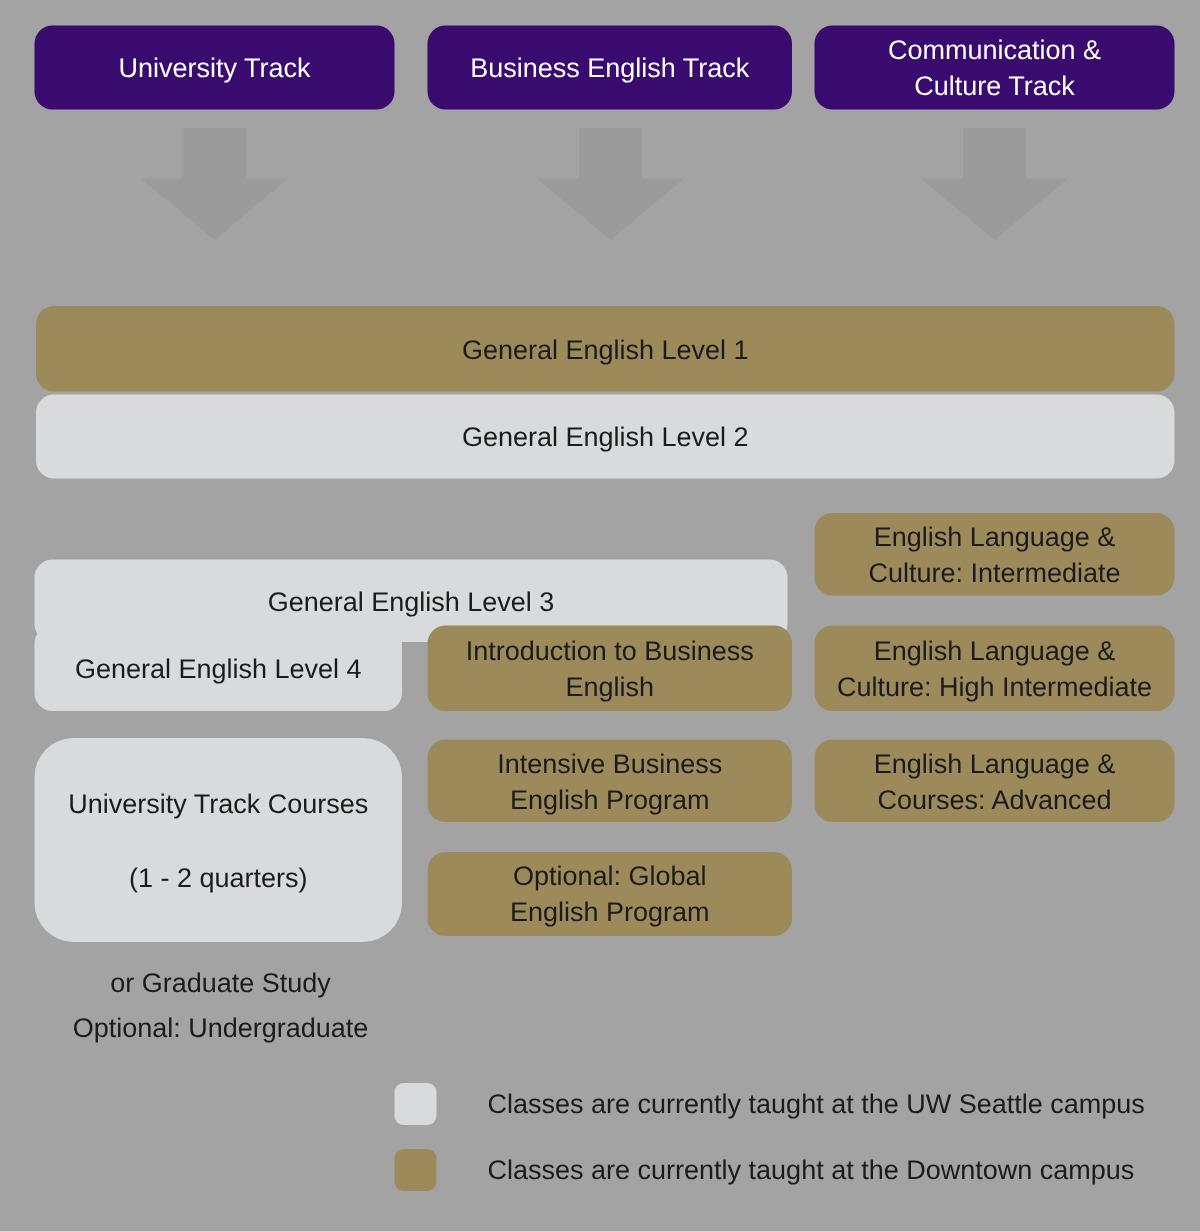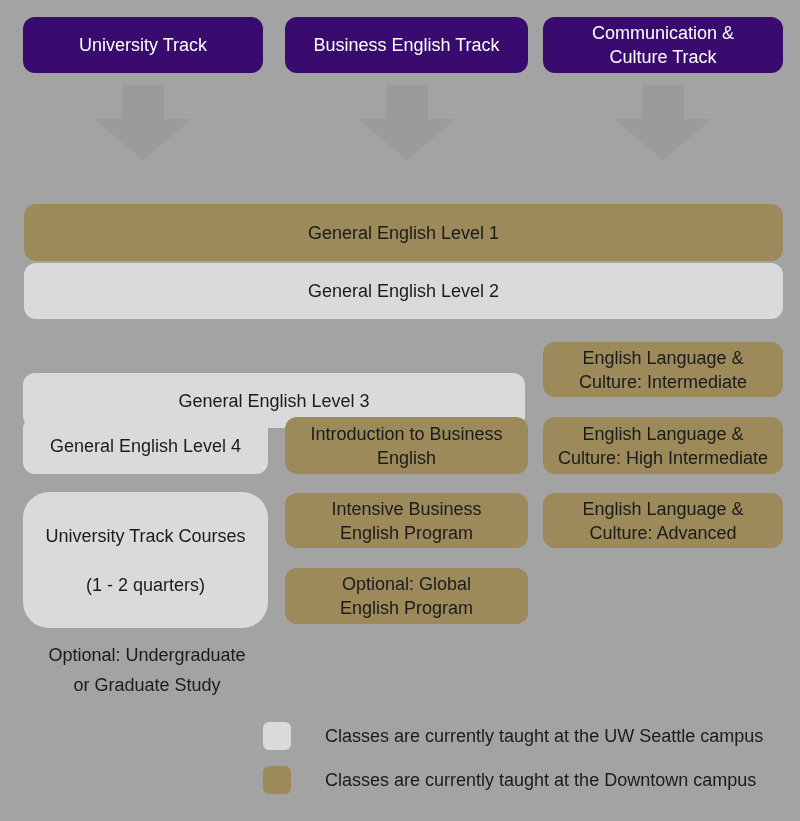--- a/index.html
+++ b/index.html
@@ -141,30 +141,30 @@
   <div class="box gray" id="utc">
     <span class="ln">University Track Courses</span>
     <span class="ln">(1 - 2 quarters)</span>
   </div>
   <div class="box gold" id="intensive">
     <span class="ln">Intensive Business</span>
     <span class="ln">English Program</span>
   </div>
   <div class="box gold" id="elc-adv">
     <span class="ln">English Language &amp;</span>
-    <span class="ln">Culture: Advanced</span>
+    <span class="ln">Courses: Advanced</span>
   </div>
   <div class="box gold" id="global-bp">
     <span class="ln">Optional: Global</span>
     <span class="ln">English Program</span>
   </div>
 
   <div class="note">
+    <span class="ln">or Graduate Study</span>
     <span class="ln">Optional: Undergraduate</span>
-    <span class="ln">or Graduate Study</span>
   </div>
 
   <div class="legend-row" id="legend-row-1">
     <span class="swatch gray"></span>
     <span class="legend-label">Classes are currently taught at the UW Seattle campus</span>
   </div>
   <div class="legend-row" id="legend-row-2">
     <span class="swatch gold"></span>
     <span class="legend-label">Classes are currently taught at the Downtown campus</span>
   </div>

